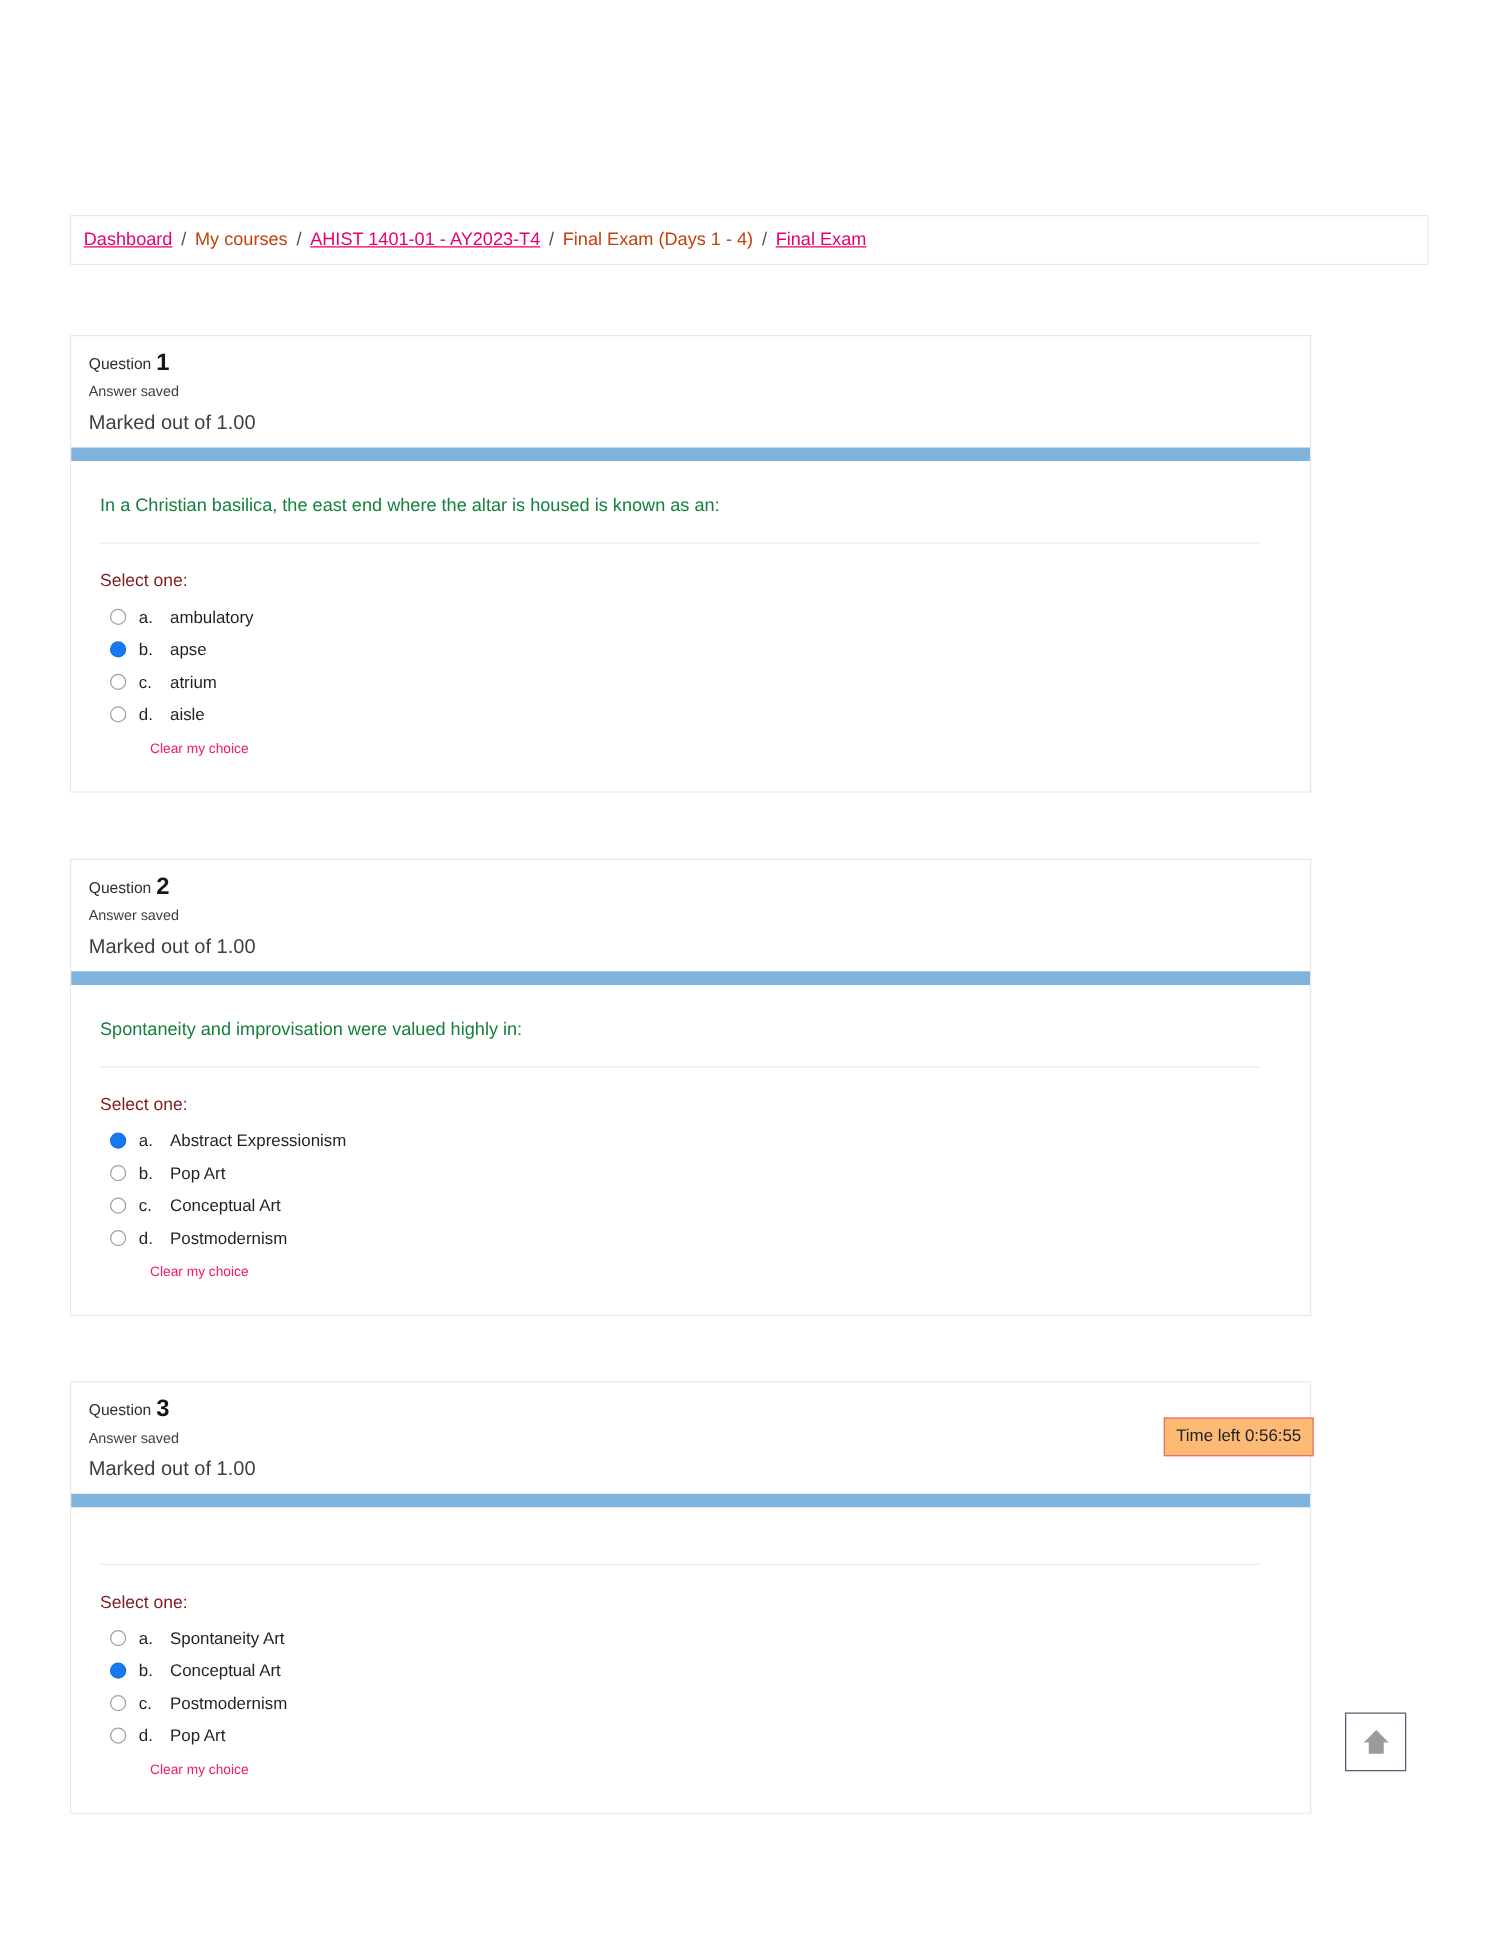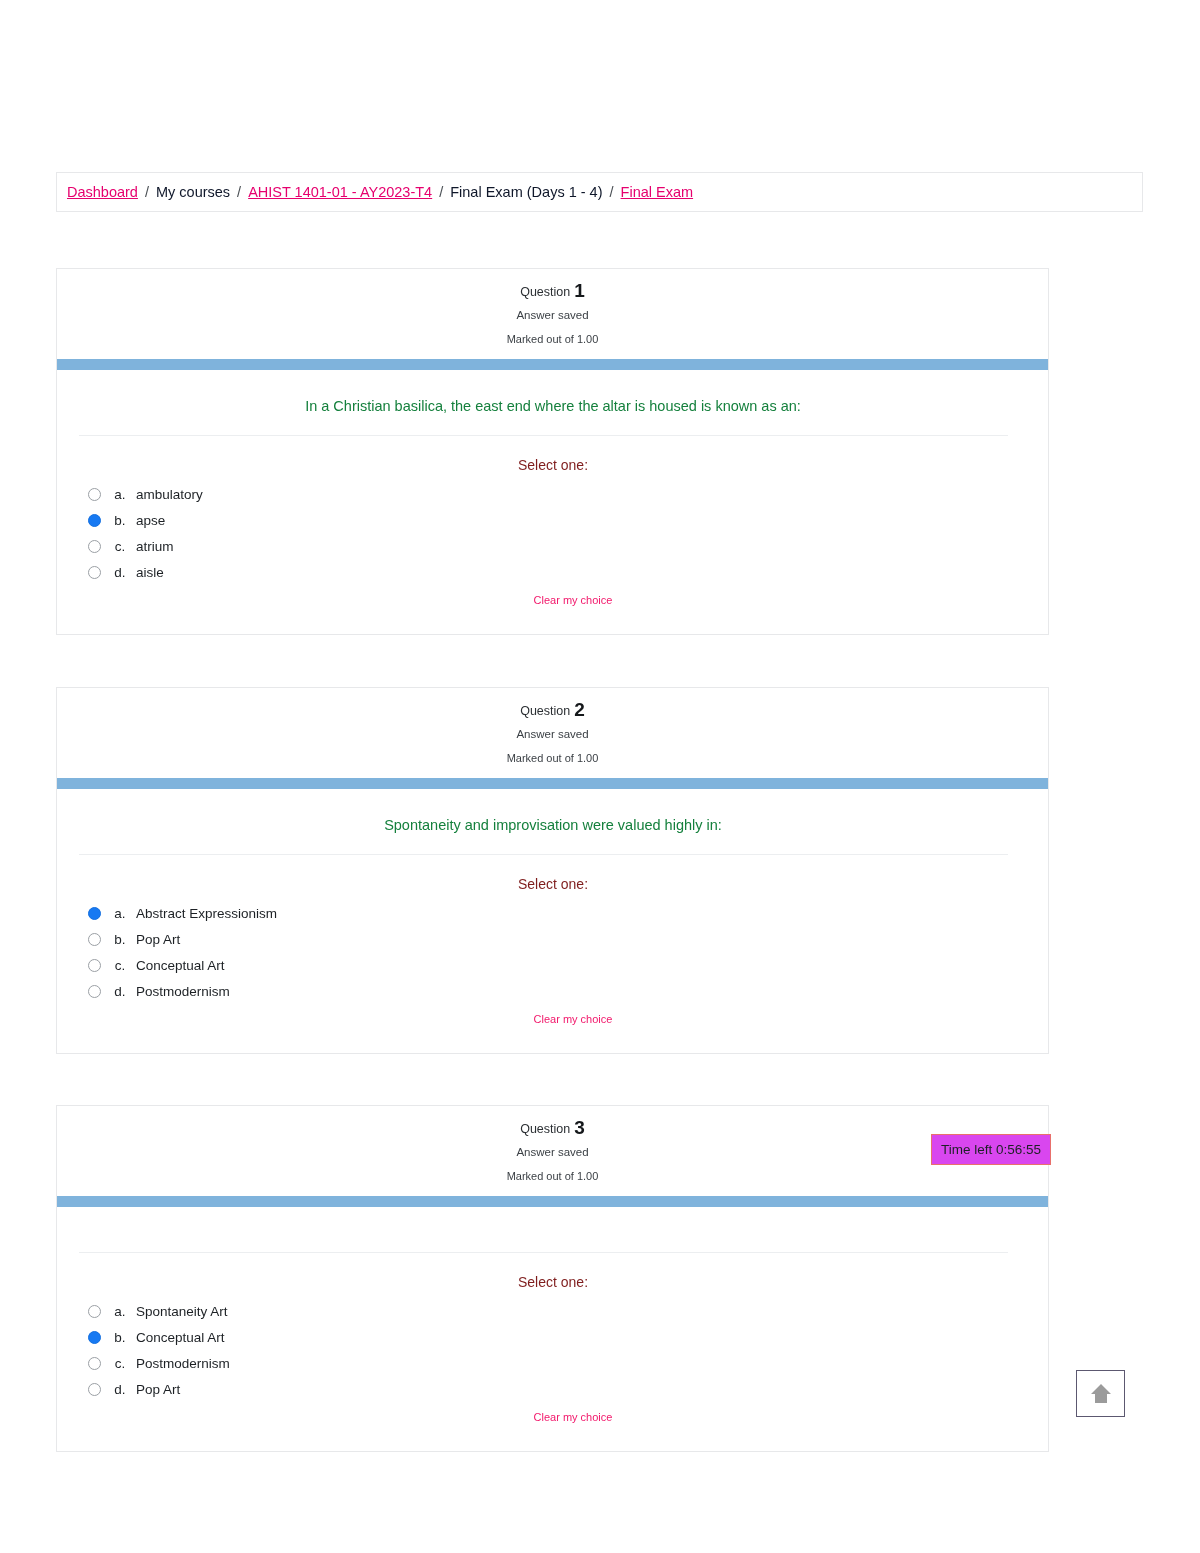--- a/index.html
+++ b/index.html
@@ -12,41 +12,40 @@
     height: 1553px;
     font-family: "Liberation Sans", sans-serif;
     color: #1d2125;
     -webkit-font-smoothing: antialiased;
   }
   .page {
     position: relative;
     width: 1200px;
     height: 1553px;
     overflow: hidden;
-    text-align: center;
   }
 
   
   .breadcrumb-bar {
     position: absolute;
     left: 56px;
     top: 172px;
     width: 1087px;
     height: 40px;
     box-sizing: border-box;
     border: 1px solid #e7e8ea;
     background: #ffffff;
     display: flex;
     align-items: center;
     padding-left: 10px;
   }
   .crumb {
     font-size: 14.5px;
     line-height: 18px;
-    color: #0f172a;
+    color: #c2410c;
     white-space: nowrap;
   }
   .crumb.link {
     color: #e6006e;
     text-decoration: underline;
     text-underline-offset: 1px;
     cursor: pointer;
   }
   .crumb-sep {
     font-size: 14.5px;
@@ -82,21 +81,21 @@
     margin-left: 4px;
     vertical-align: -1px;
   }
   .q-state {
     font-size: 11.5px;
     color: #3a3f44;
     line-height: 19px;
     margin-top: 4px;
   }
   .q-marks {
-    font-size: 11px;
+    font-size: 16px;
     color: #3a3f44;
     line-height: 19px;
     margin-top: 5px;
   }
   .blue-bar {
     height: 11px;
     background: #7fb3dc;
     width: 100%;
   }
   .qcard-body {
@@ -164,21 +163,21 @@
     display: inline-block;
     cursor: pointer;
   }
 
   
   .timer-box {
     position: absolute;
     right: -3px;
     top: 28px;
     border: 1px solid #e8706b;
-    background: #d946ef;
+    background: #fdba74;
     padding: 5px 9px 6px 9px;
     box-sizing: border-box;
   }
   .timer-text {
     font-size: 13.5px;
     color: #1d2125;
     white-space: nowrap;
     line-height: 16px;
   }
 

